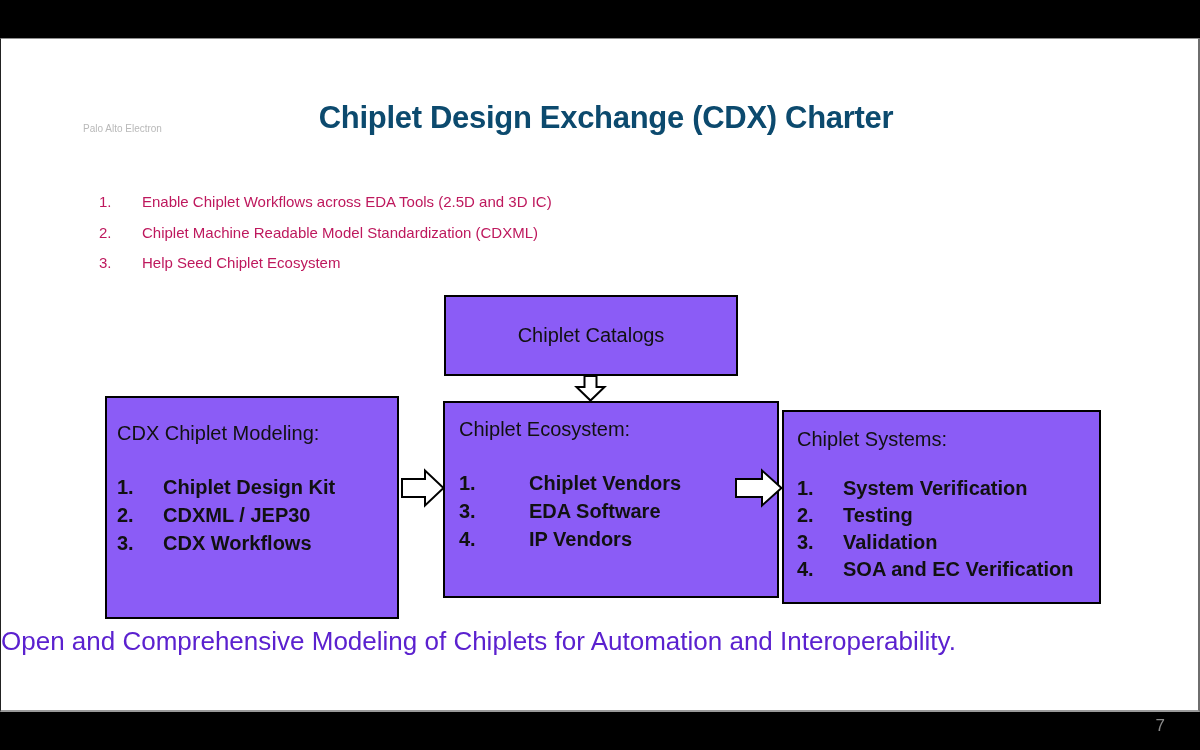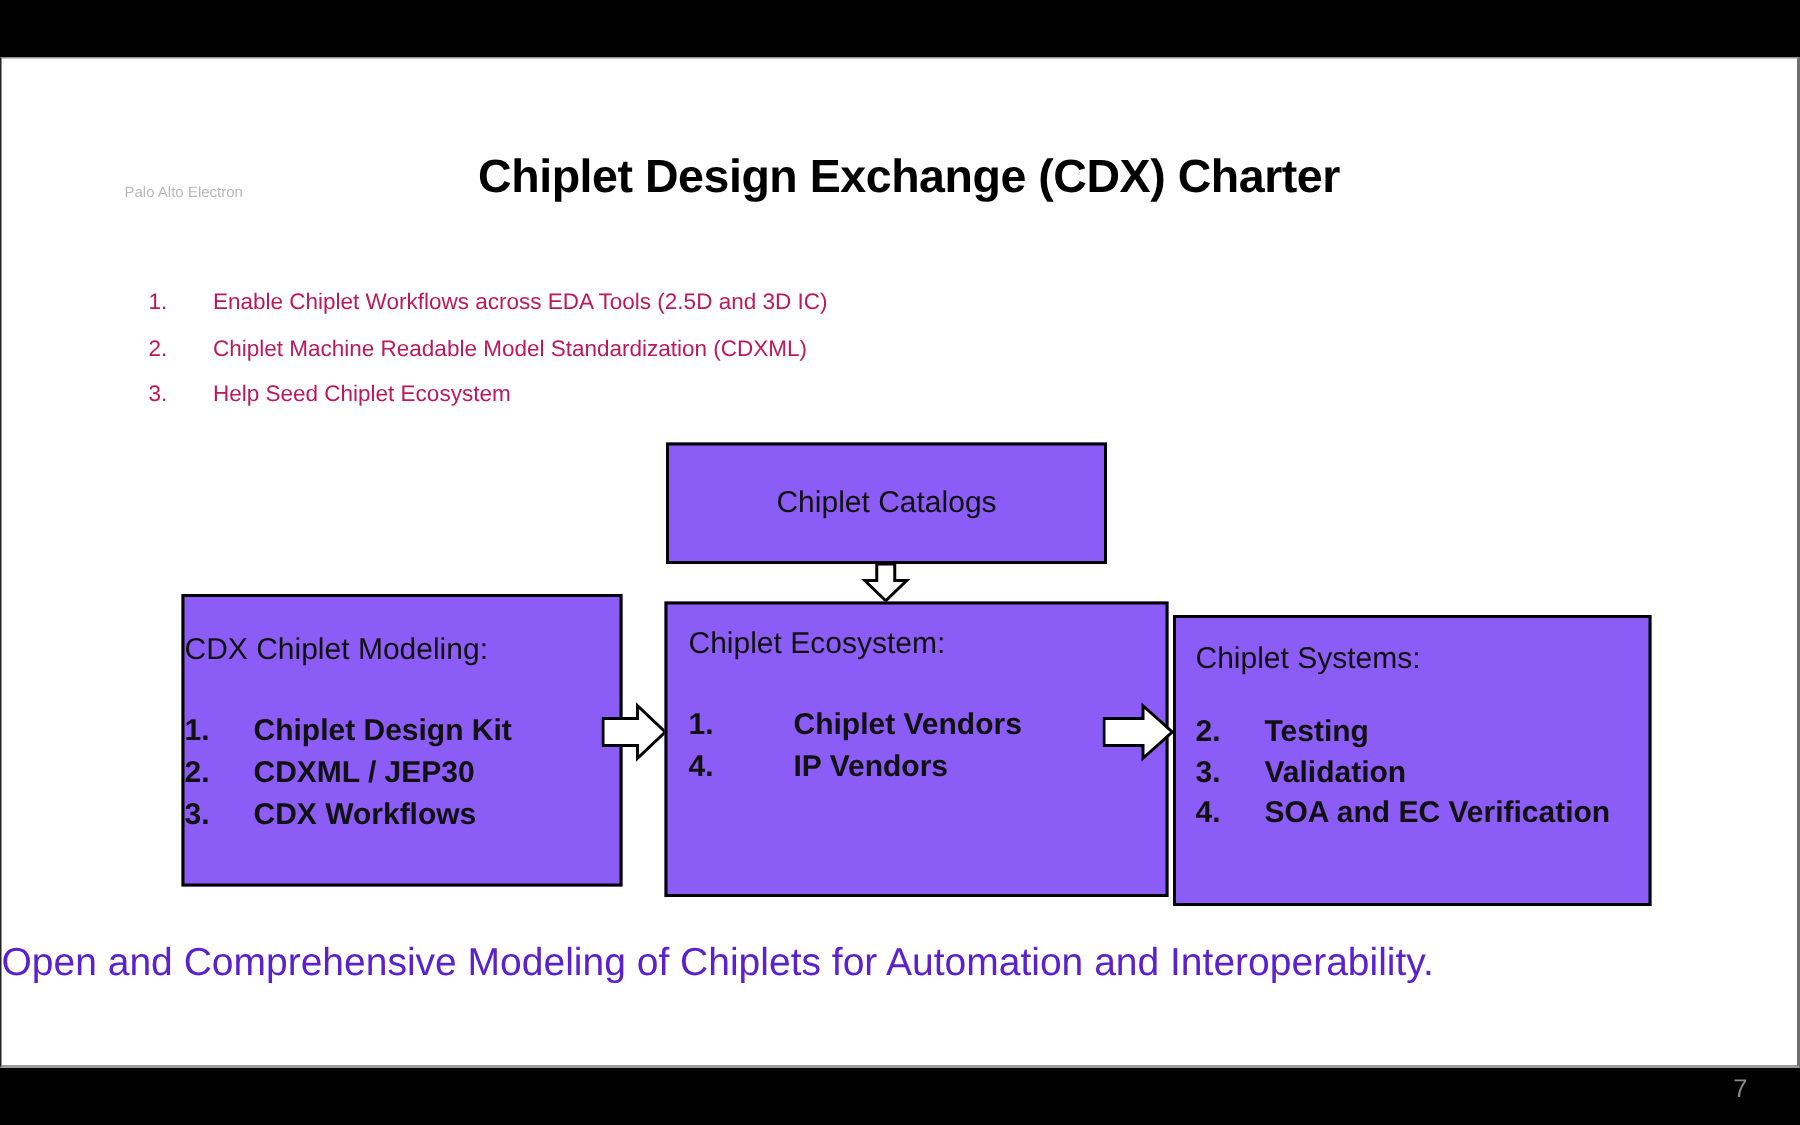--- a/index.html
+++ b/index.html
@@ -28,39 +28,39 @@
   }
 
   .watermark {
     position: absolute; left: 82px; top: 84px;
     font-size: 10px; color: var(--watermark-gray);
   }
 
   .slide-title {
     position: absolute; left: 0; top: 61px; width: 1200px;
     text-align: center; padding-left: 10px;
-    font-size: 31px; font-weight: bold; color: #000000;
+    font-size: 31px; font-weight: bold; color: #0c4a6e;
     letter-spacing: -0.3px;
   }
 
   .charter-list { position: absolute; left: 98px; top: 148px; list-style: none; }
   .charter-list .row { font-size: 15px; line-height: 30.5px; color: #be185d; white-space: nowrap; }
   .charter-list .num { display: inline-block; width: 43px; }
 
   .dbox {
     position: absolute; background: #8b5cf6;
     border: 2px solid var(--box-border);
     color: #111;
   }
   .catalog-box {
     left: 443px; top: 256px; width: 294px; height: 81px;
     display: flex; align-items: center; justify-content: center;
     font-size: 20px;
   }
-  .modeling-box { left: 120px; top: 357px; width: 294px; height: 195px; padding: 24px 8px 0 0; }
+  .modeling-box { left: 104px; top: 357px; width: 294px; height: 223px; padding: 24px 8px 0 10px; }
   .ecosystem-box { left: 442px; top: 362px; width: 336px; height: 197px; padding: 15px 8px 0 14px; }
   .systems-box  { left: 781px; top: 371px; width: 319px; height: 194px; padding: 16px 6px 15px 13px; }
 
   .box-title { font-size: 20px; line-height: 22px; white-space: nowrap; }
   .box-list { list-style: none; }
   .modeling-box .box-list  { margin-top: 29px; }
   .ecosystem-box .box-list { margin-top: 29px; }
   .systems-box .box-list   { margin-top: 25px; }
   .box-list .row { font-size: 20px; line-height: 28px; white-space: nowrap; font-weight: bold; }
   .systems-box .box-list .row { line-height: 27px; }
@@ -133,32 +133,38 @@
       <polygon points="1,11 24,11 24,2.5 42.5,20 24,37.5 24,29 1,29" fill="#ffffff" stroke="#000000" stroke-width="2"></polygon>
     </svg>
 
     <div class="dbox ecosystem-box">
       <div class="box-title">Chiplet Ecosystem:</div>
       <ol class="box-list">
         <li class="row">
           <span class="num">1.</span><span>Chiplet Vendors</span>
         </li>
         <li class="row">
+          <span class="num">3.</span><span>EDA Software</span>
+        </li>
+        <li class="row">
           <span class="num">4.</span><span>IP Vendors</span>
         </li>
       </ol>
     </div>
 
     <svg class="arrow arrow-right-2" width="49" height="40" viewBox="0 0 49 40">
       <polygon points="1,11 27,11 27,2.5 46.5,20 27,37.5 27,29 1,29" fill="#ffffff" stroke="#000000" stroke-width="2"></polygon>
     </svg>
 
     <div class="dbox systems-box">
       <div class="box-title">Chiplet Systems:</div>
       <ol class="box-list">
+        <li class="row">
+          <span class="num">1.</span><span>System Verification</span>
+        </li>
         <li class="row">
           <span class="num">2.</span><span>Testing</span>
         </li>
         <li class="row">
           <span class="num">3.</span><span>Validation</span>
         </li>
         <li class="row">
           <span class="num">4.</span><span>SOA and EC Verification</span>
         </li>
       </ol>

